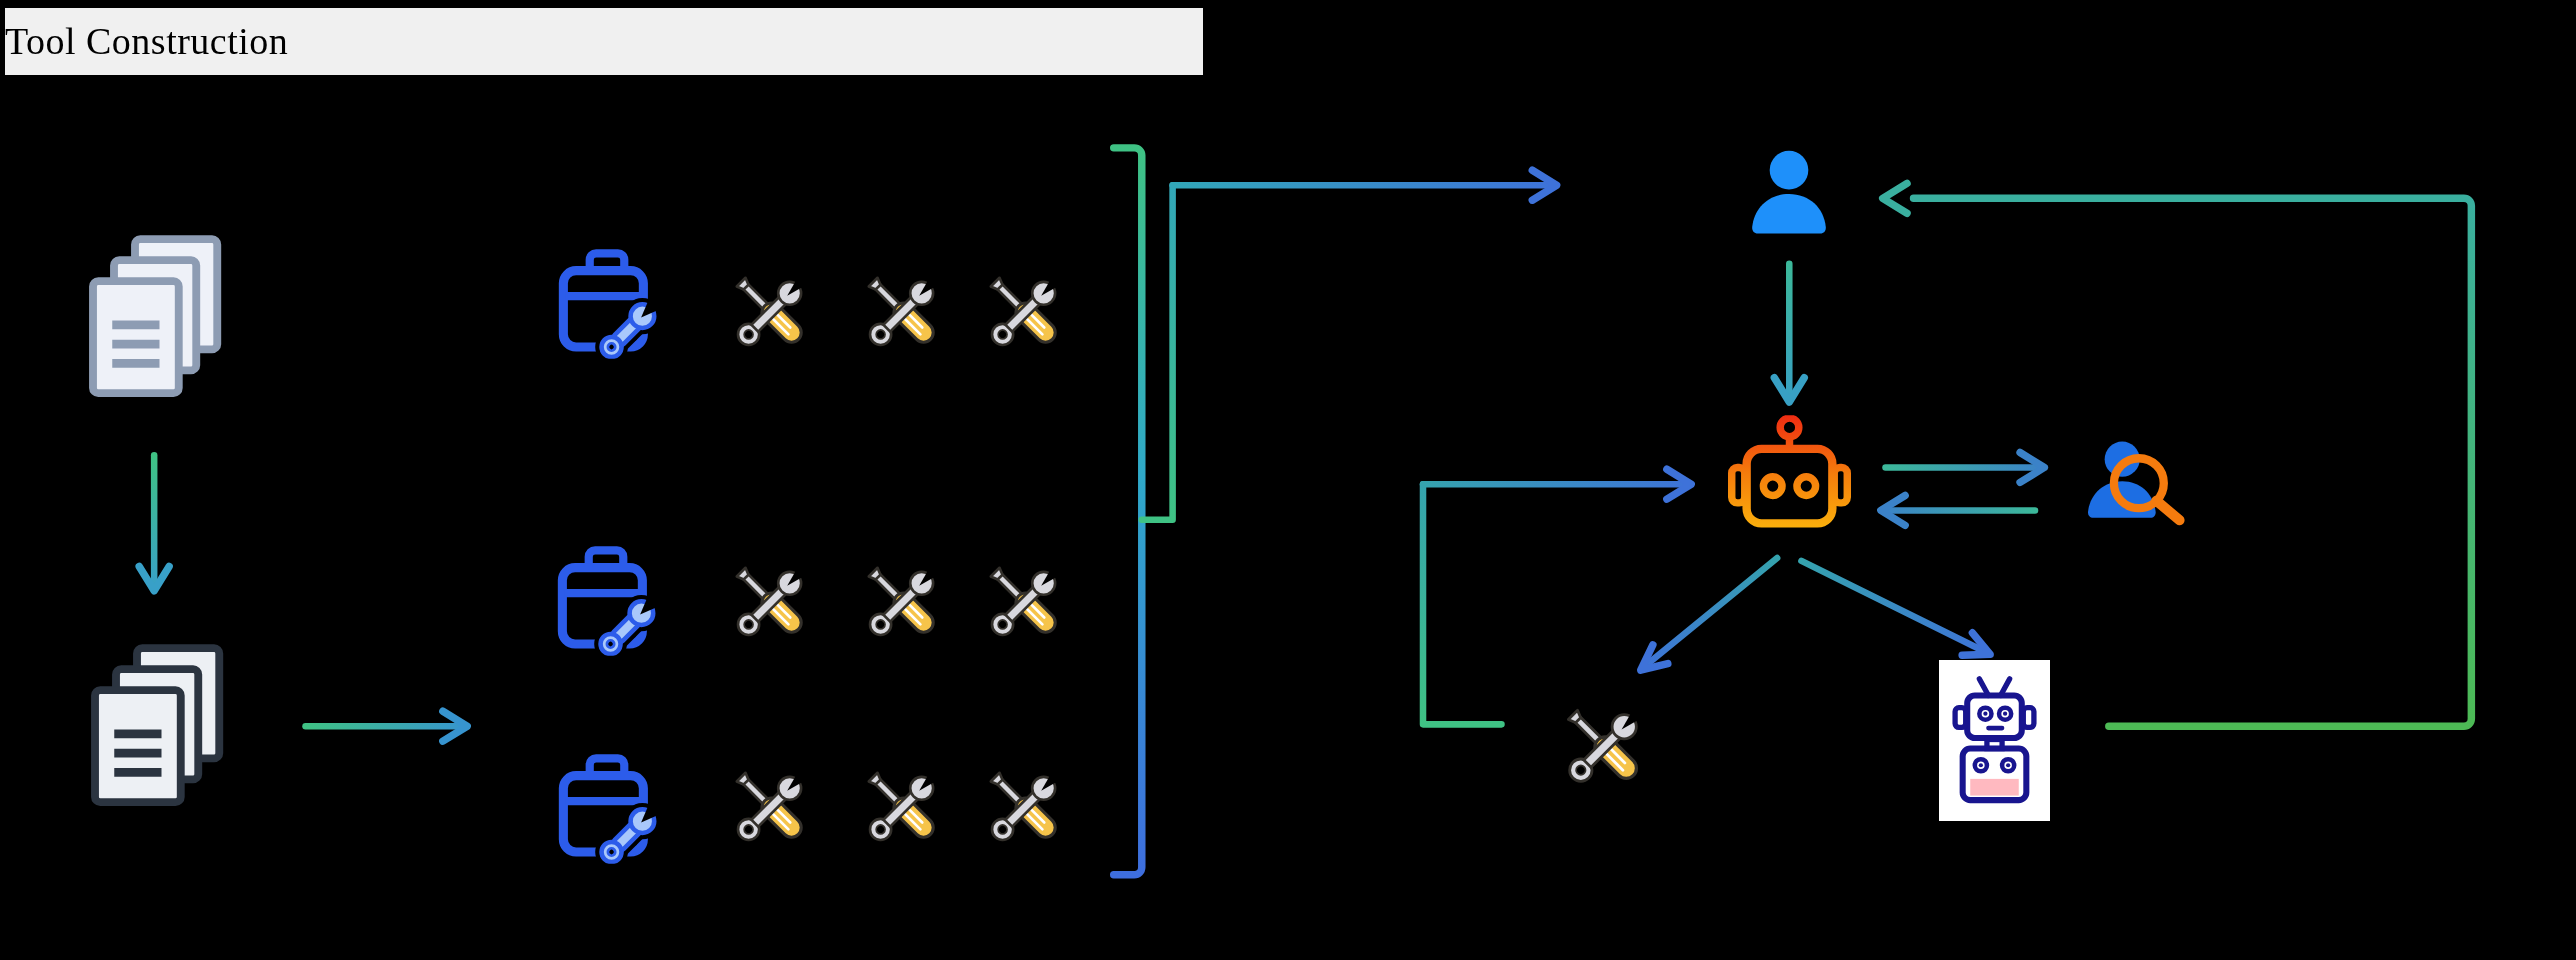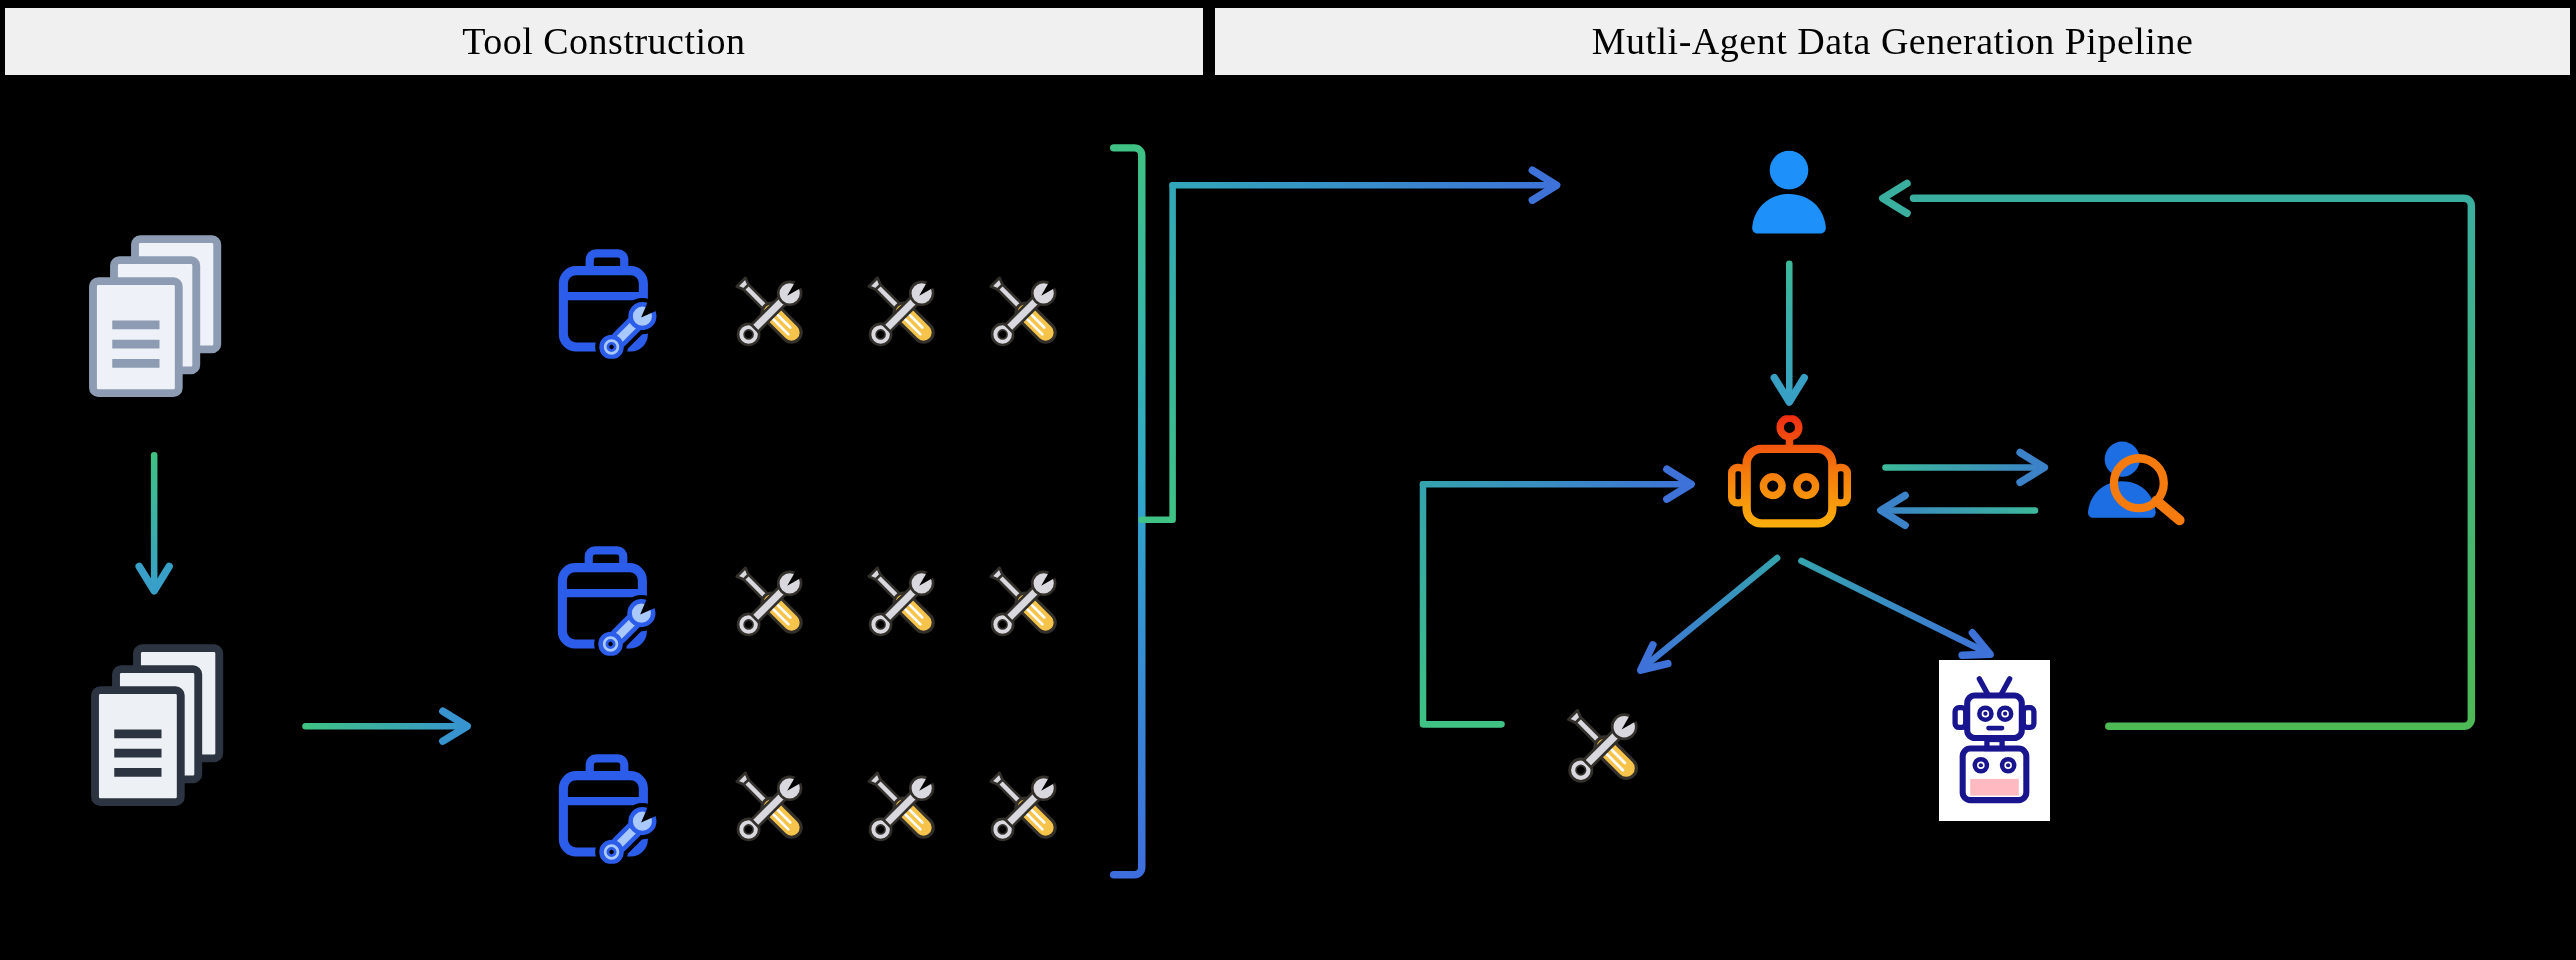--- a/index.html
+++ b/index.html
@@ -1,19 +1,19 @@
 <!DOCTYPE html>
 <html style="--background: #000000; --header-bg: #f0f0f0; --header-text: #000000; --doc-light-stroke: #8d9cb3; --doc-light-fill: #eef1f8; --doc-dark-stroke: #2b3440; --doc-dark-fill: #edf0f4; --toolbox-blue: #2c5cea; --toolbox-wrench-fill: #a9c8fb; --tool-metal-gray: #d8d8de; --tool-outline: #33302b; --tool-handle-yellow: #f6c44a; --person-blue: #1e90fa; --agent-gradient-top: #ef2c12; --agent-gradient-mid: #f57d0c; --agent-gradient-bottom: #fbb40c; --reviewer-blue: #1d6ee3; --magnifier-orange: #f57b0e; --executor-navy: #18158f; --executor-mouth-pink: #ffb9c0; --executor-bg: #ffffff; --arrow-teal: #35a3ae; --arrow-green: #3fc284; --arrow-blue: #3e72d9; --loop-green: #4dba55;font-size:15px"><head>
 <meta charset="utf-8">
 <style>
   html,body{margin:0;padding:0;background:#000;}
   .canvas{position:relative;width:2576px;height:961px;background:var(--background,#000);overflow:hidden;
           font-family:"Liberation Serif", serif;}
   .hdr{position:absolute;top:4.7px;height:73px;background:var(--header-bg,#f0f0f0);
-       border:3.7px solid #000;box-sizing:border-box;display:flex;align-items:center;justify-content:center;
+       border:3.7px solid #000;box-sizing:border-box;display:flex;align-items:center;justify-content:flex-start;
        font-size:38px;color:var(--header-text,#000);letter-spacing:0.5px;}
   .hdr-left{left:1.9px;width:1204px;}
   .hdr-right{left:1212px;width:1361px;}
   .icon{position:absolute;}
   .icon svg{display:block;width:100%;height:100%;}
   #connectors{position:absolute;left:0;top:0;}
   .whitebox{position:absolute;background:var(--executor-bg,#fff);display:flex;align-items:center;justify-content:center;}
 </style>
 </head>
 <body>
@@ -122,23 +122,20 @@
       <rect x="32" y="140" width="64" height="22" fill="var(--executor-mouth-pink,#ffb9c0)"></rect>
     </symbol>
   </defs>
 </svg>
 
 <div class="canvas">
 
   <div class="hdr hdr-left">
     <span>Tool Construction</span>
   </div>
-  <div class="hdr hdr-right">
-    <span>Mutli-Agent Data Generation Pipeline</span>
-  </div>
 
   <svg id="connectors" width="2576" height="961" viewBox="0 0 2757 1028">
     <defs>
       <linearGradient id="gV1" gradientUnits="userSpaceOnUse" x1="165" y1="487" x2="165" y2="630">
         <stop offset="0" stop-color="#3fc284"></stop>
           <stop offset="1" stop-color="#38a0c8"></stop>
       </linearGradient>
       <linearGradient id="gH1" gradientUnits="userSpaceOnUse" x1="327" y1="777" x2="500" y2="777">
         <stop offset="0" stop-color="#3fc284"></stop>
           <stop offset="1" stop-color="#3794cf"></stop>

